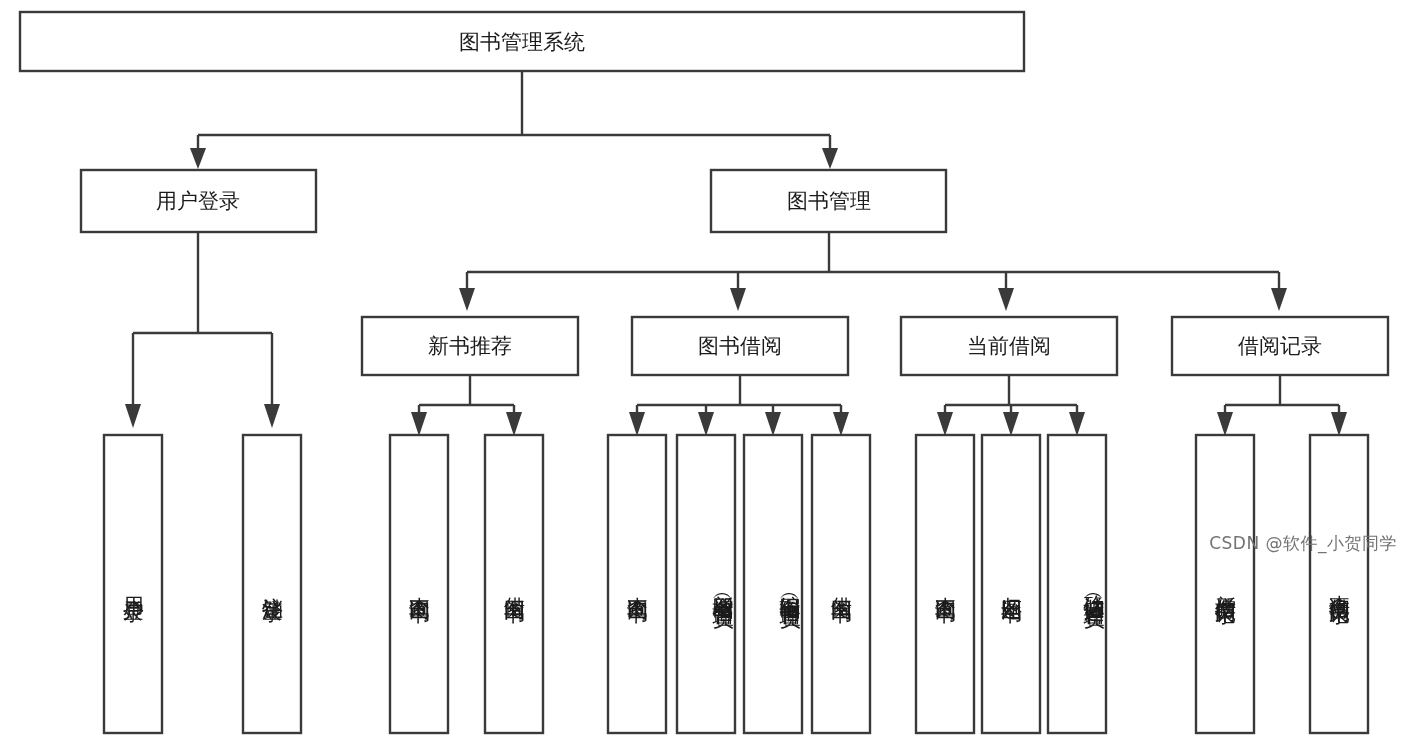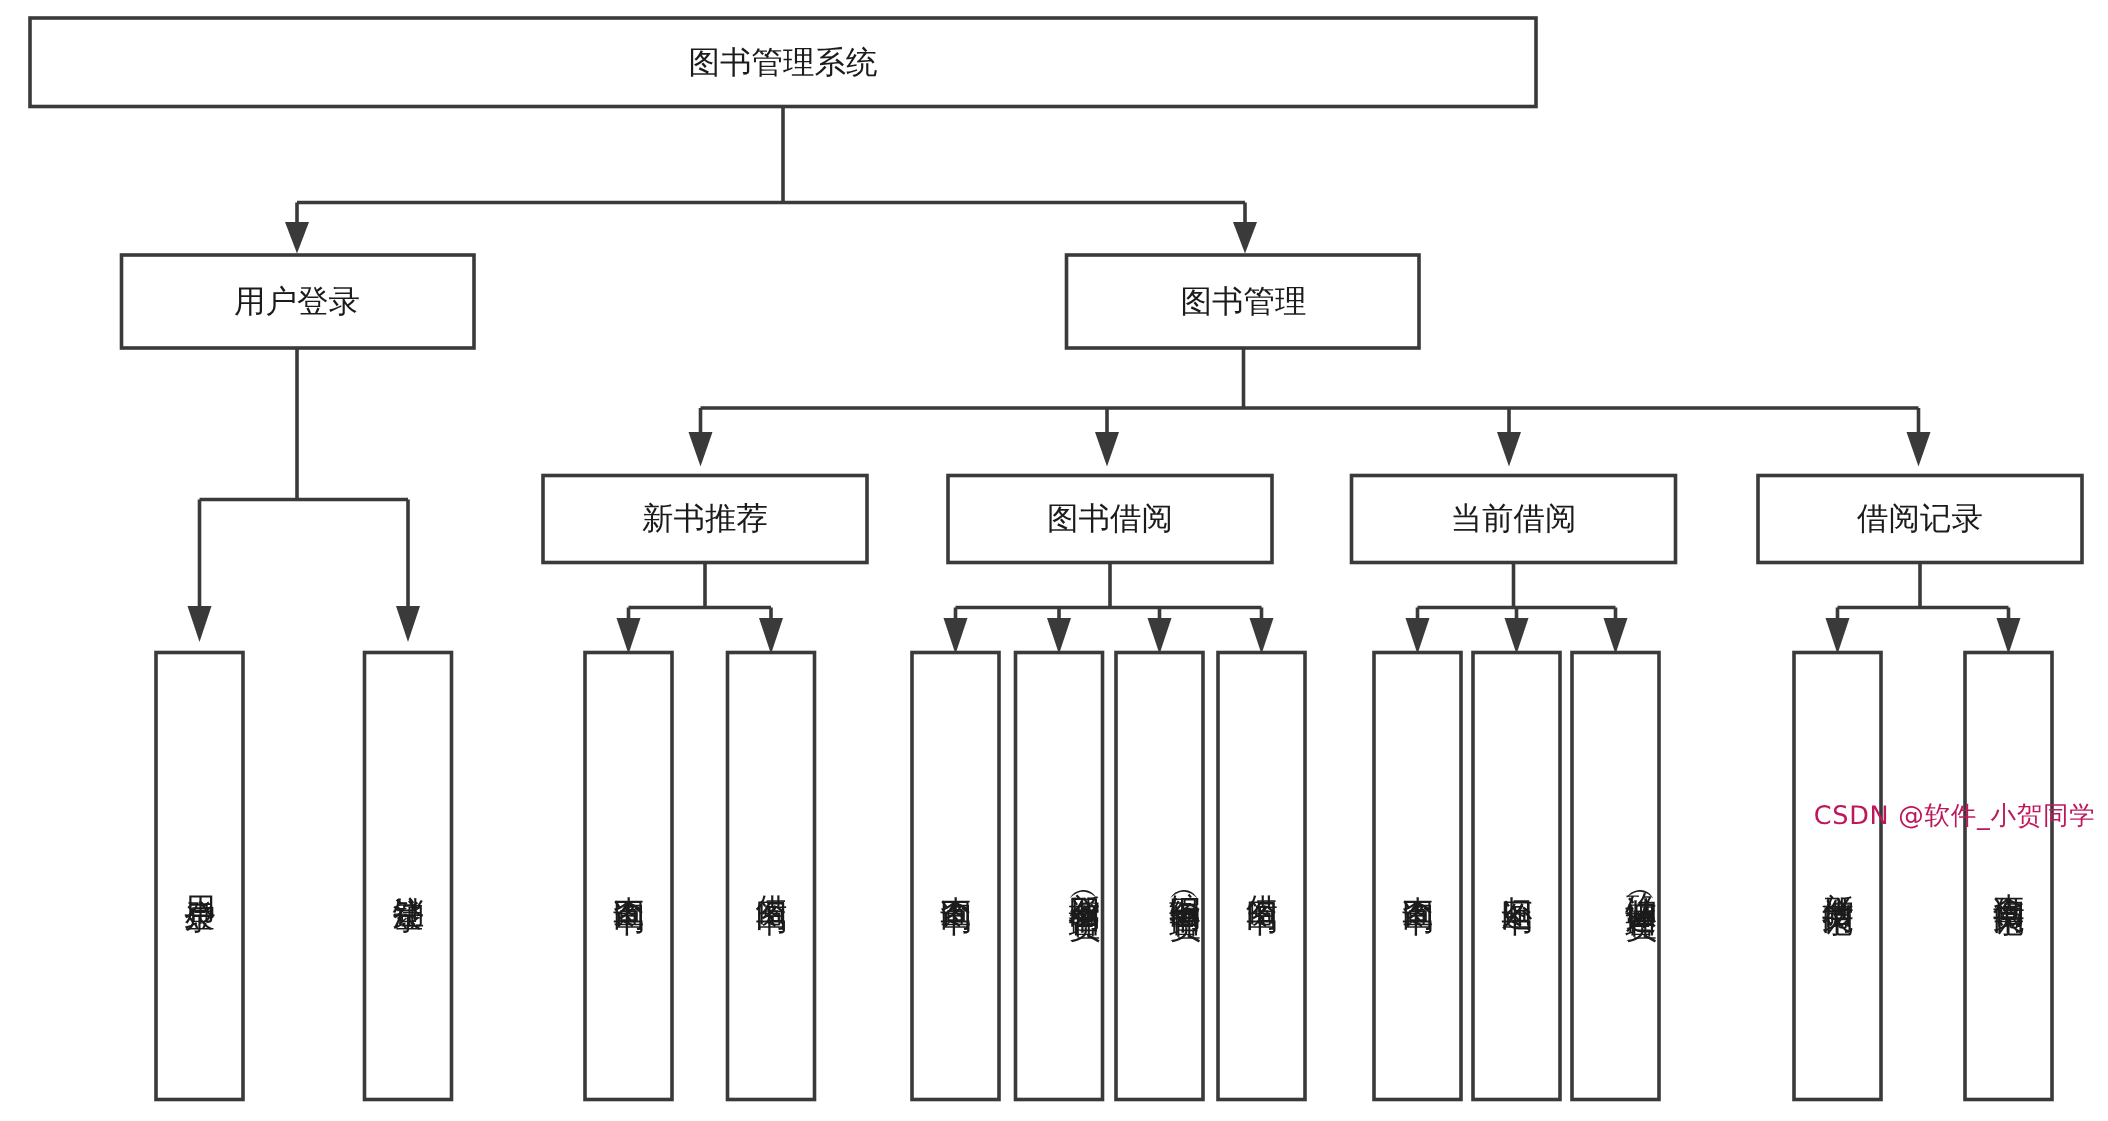--- a/index.html
+++ b/index.html
@@ -62,21 +62,21 @@
     white-space: nowrap;
     pointer-events: none;
     text-align: center;
   }
   #watermark {
     position: absolute;
     right: 8px;
     bottom: 4px;
     font-family: "DejaVu Sans", "Liberation Sans", sans-serif;
     font-size: 17px;
-    color: #be185d;
+    color: #737373;
     letter-spacing: 0.5px;
     white-space: nowrap;
   }
 </style>
 </head>
 <body>
 
 <div id="diagram-root">
 
   <svg id="tree-svg" viewBox="0 0 1405 747">

